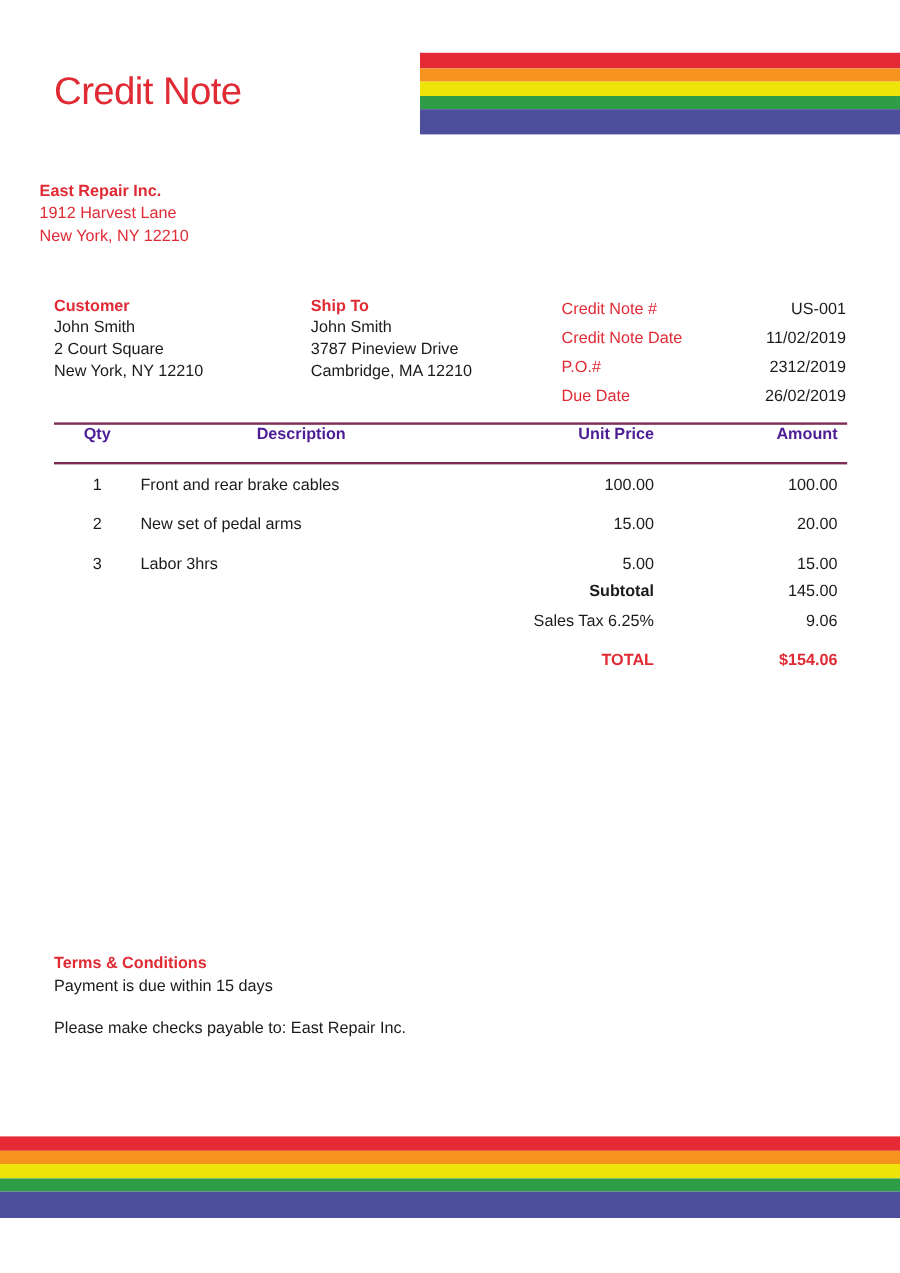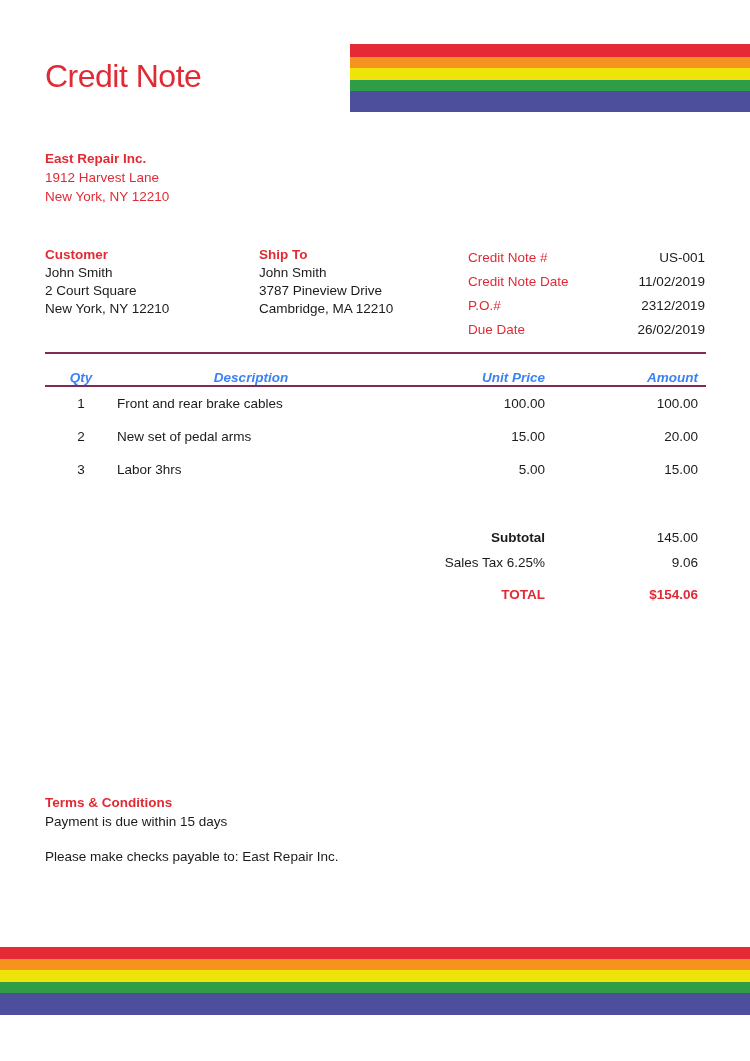--- a/index.html
+++ b/index.html
@@ -37,21 +37,21 @@
   .stripe-orange { height: 11px; background: #f6921e; }
   .stripe-yellow { height: 12px; background: #efe409; }
   .stripe-green  { height: 11px; background: #2f9d47; }
   .stripe-blue   { height: 21px; background: #4d4e9c; }
   .banner-bottom .stripe-red  { height: 12px; }
   .banner-bottom .stripe-blue { height: 22px; }
 
   
   .company {
     position: absolute;
-    left: 45px;
+    left: 33px;
     top: 149px;
     line-height: 19px;
     color: #e02b35;
   }
 
   
   .party { position: absolute; top: 246px; line-height: 18px; }
   .party .party-label { font-weight: bold; color: #e02b35; }
   .party-customer { left: 45px; }
   .party-shipto { left: 259px; }
@@ -75,42 +75,41 @@
   .items {
     position: absolute;
     left: 45px;
     top: 352px;
     width: 661px;
   }
   .rule { height: 2px; background: #7d2d55; }
   .items-header {
     display: flex;
     height: 31px;
-    align-items: flex-end;
+    align-items: flex-start;
     font-weight: bold;
-    color: #3b82f6;
-    font-style: italic;
+    color: #4c1d95;
   }
   .item-row {
     display: flex;
     height: 33px;
     align-items: flex-end;
   }
   .item-row > div { padding-bottom: 9px; }
   .col-qty   { width: 72px;  text-align: center; }
   .col-desc  { width: 268px; text-align: left; }
   .items-header .col-desc { text-align: center; }
   .col-price { width: 160px; text-align: right; }
   .col-amt   { width: 161px; text-align: right; padding-right: 8px; box-sizing: border-box; }
 
   
   .totals {
     position: absolute;
     left: 45px;
-    top: 529px;
+    top: 484px;
     width: 661px;
   }
   .totals-row {
     display: flex;
     line-height: 18px;
   }
   .totals-label { width: 500px; text-align: right; }
   .totals-value { width: 161px; text-align: right; padding-right: 8px; box-sizing: border-box; }
   .totals-row-tax { margin-top: 7px; }
   .totals-row-grand { margin-top: 14px; justify-content: center; }

